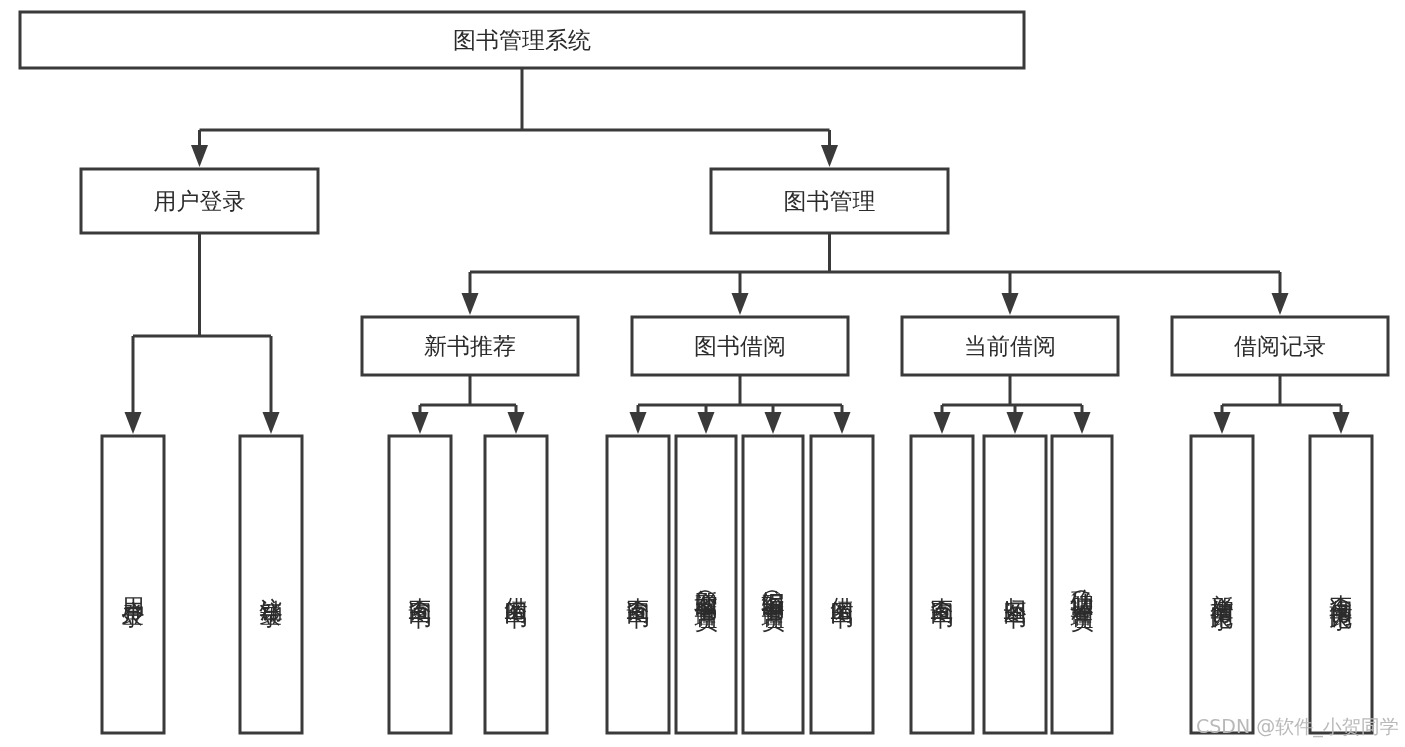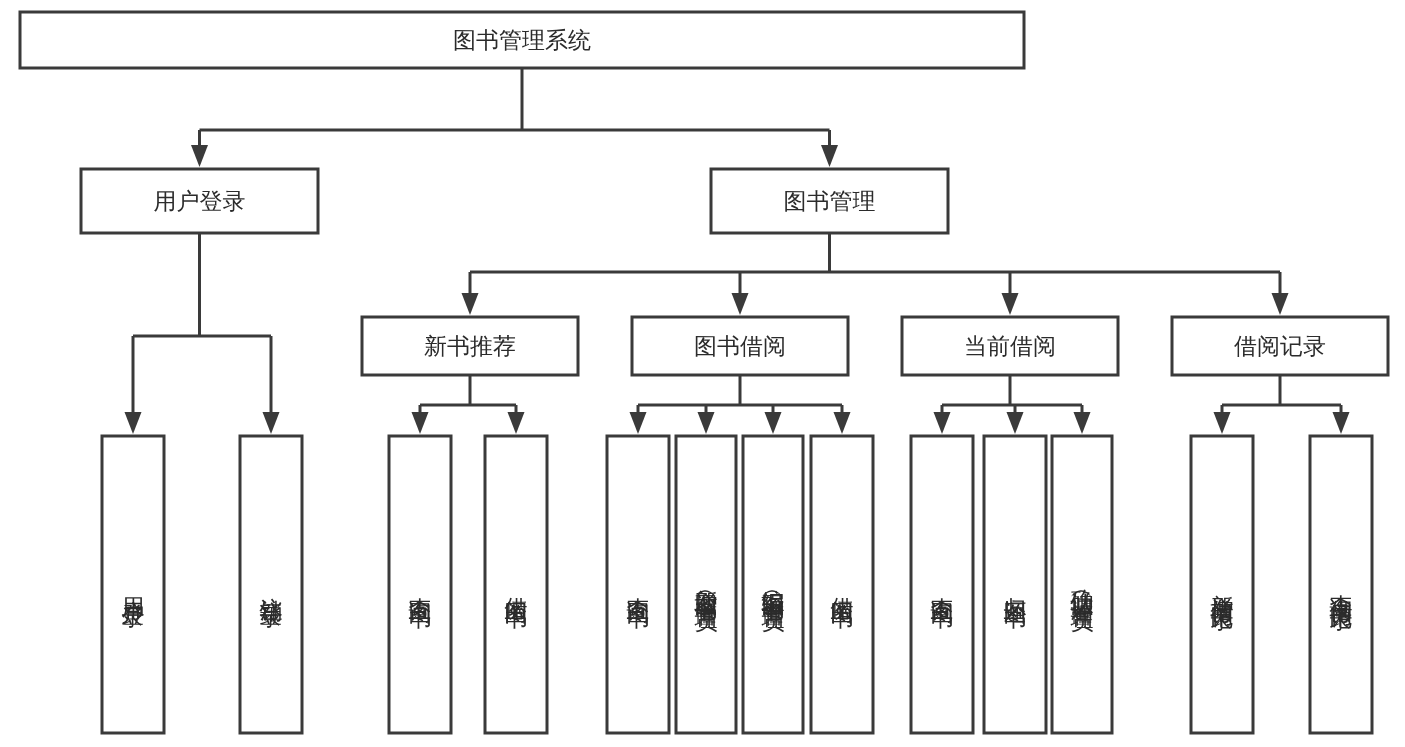--- a/index.html
+++ b/index.html
@@ -174,14 +174,15 @@
       <div class="vlabel" style="left: 676px; top: 442px; width: 60px; height: 285px; display: flex; align-items: center; justify-content: center;">新增图书（管理员）</div>
       <div class="vlabel" style="left: 743px; top: 442px; width: 60px; height: 285px; display: flex; align-items: center; justify-content: center;">编辑图书（管理员）</div>
       <div class="vlabel" style="left: 811px; top: 442px; width: 62px; height: 285px; display: flex; align-items: center; justify-content: center;">借阅图书</div>
       <div class="vlabel" style="left: 911px; top: 442px; width: 62px; height: 285px; display: flex; align-items: center; justify-content: center;">查询图书</div>
       <div class="vlabel" style="left: 984px; top: 442px; width: 62px; height: 285px; display: flex; align-items: center; justify-content: center;">归还图书</div>
       <div class="vlabel" style="left: 1052px; top: 442px; width: 60px; height: 285px; display: flex; align-items: center; justify-content: center;">确认归还（管理员）</div>
       <div class="vlabel" style="left: 1191px; top: 442px; width: 62px; height: 285px; display: flex; align-items: center; justify-content: center;">新增借阅记录</div>
       <div class="vlabel" style="left: 1310px; top: 442px; width: 62px; height: 285px; display: flex; align-items: center; justify-content: center;">查询借阅记录</div>
     </div>
 
+  <div class="watermark" style="left:1196px; top:714px;">CSDN @软件_小贺同学</div>
 
 </div>
 
 </body></html>

